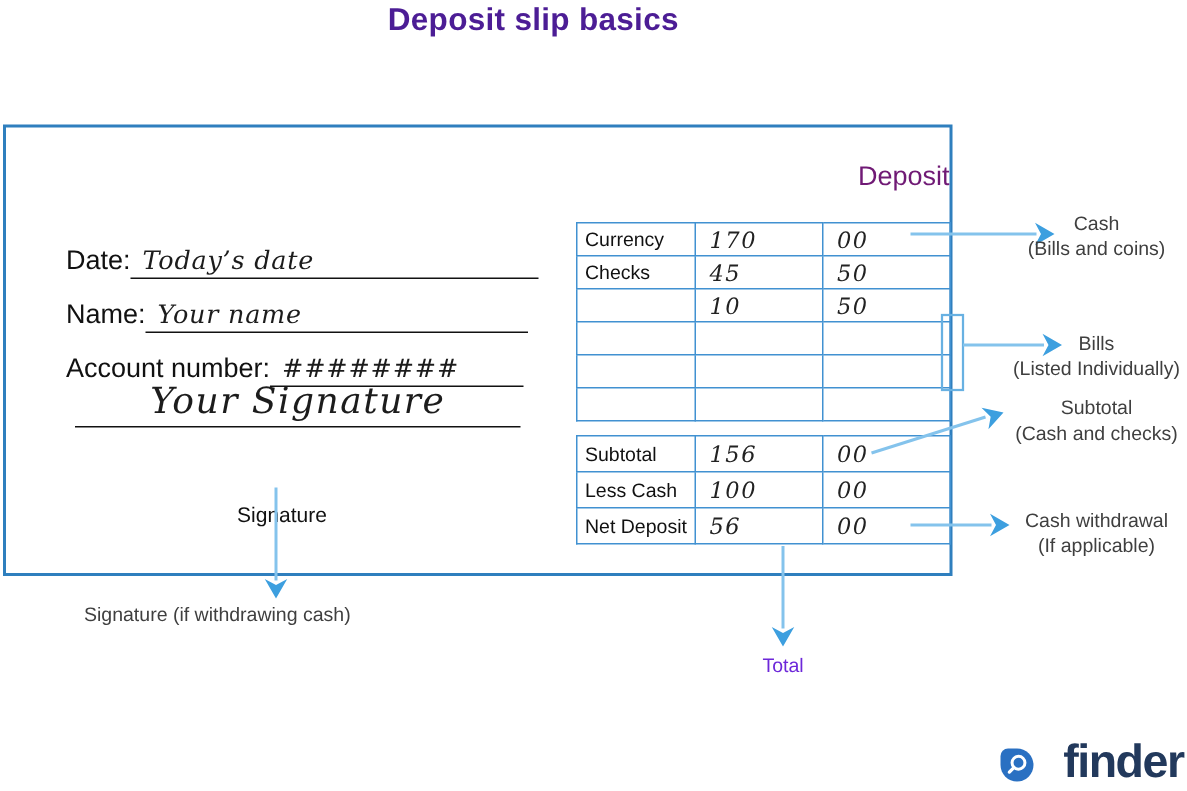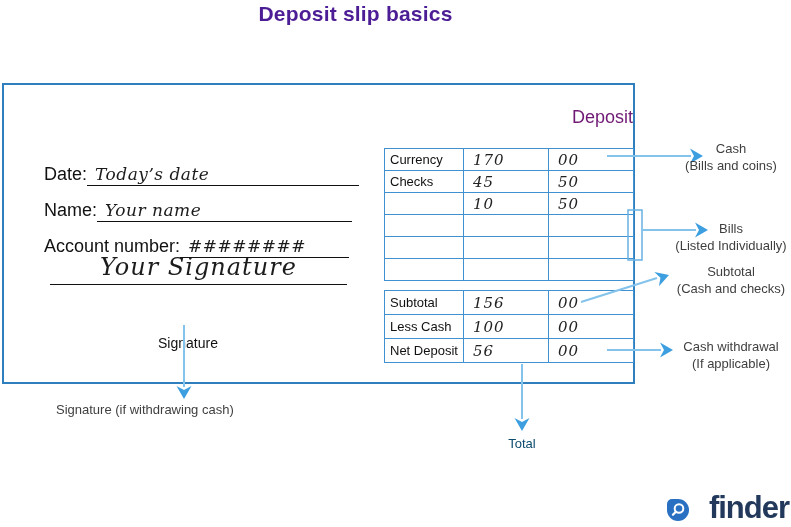--- a/index.html
+++ b/index.html
@@ -44,21 +44,21 @@
   .anno{position:absolute;right:0;width:120px;text-align:center;font-size:13px;
         color:#3f3f3f;line-height:1.3;}
   .anno div{white-space:nowrap;}
   .anno-cash{top:141px;}
   .anno-bills{top:221px;}
   .anno-subtotal{top:264px;}
   .anno-withdrawal{top:339px;}
   .note-signature{position:absolute;left:56px;top:402px;width:260px;text-align:left;
         font-size:13px;color:#3f3f3f;white-space:nowrap;}
   .note-total{position:absolute;left:472px;top:436px;width:100px;text-align:center;
-        font-size:13px;color:#0c4a6e;}
+        font-size:13px;color:#6d28d9;}
   
   .logo{position:absolute;right:2px;bottom:0;display:flex;align-items:center;gap:20px;}
   .logo-badge{width:22px;height:22px;background:#2a70c2;border-radius:5px 50% 50% 50%;
         display:flex;align-items:center;justify-content:center;}
   .logo-word{font-size:31px;font-weight:bold;color:#22395c;letter-spacing:-1px;
         line-height:1;padding-bottom:4px;}
 </style>
 </head>
 <body>
 

